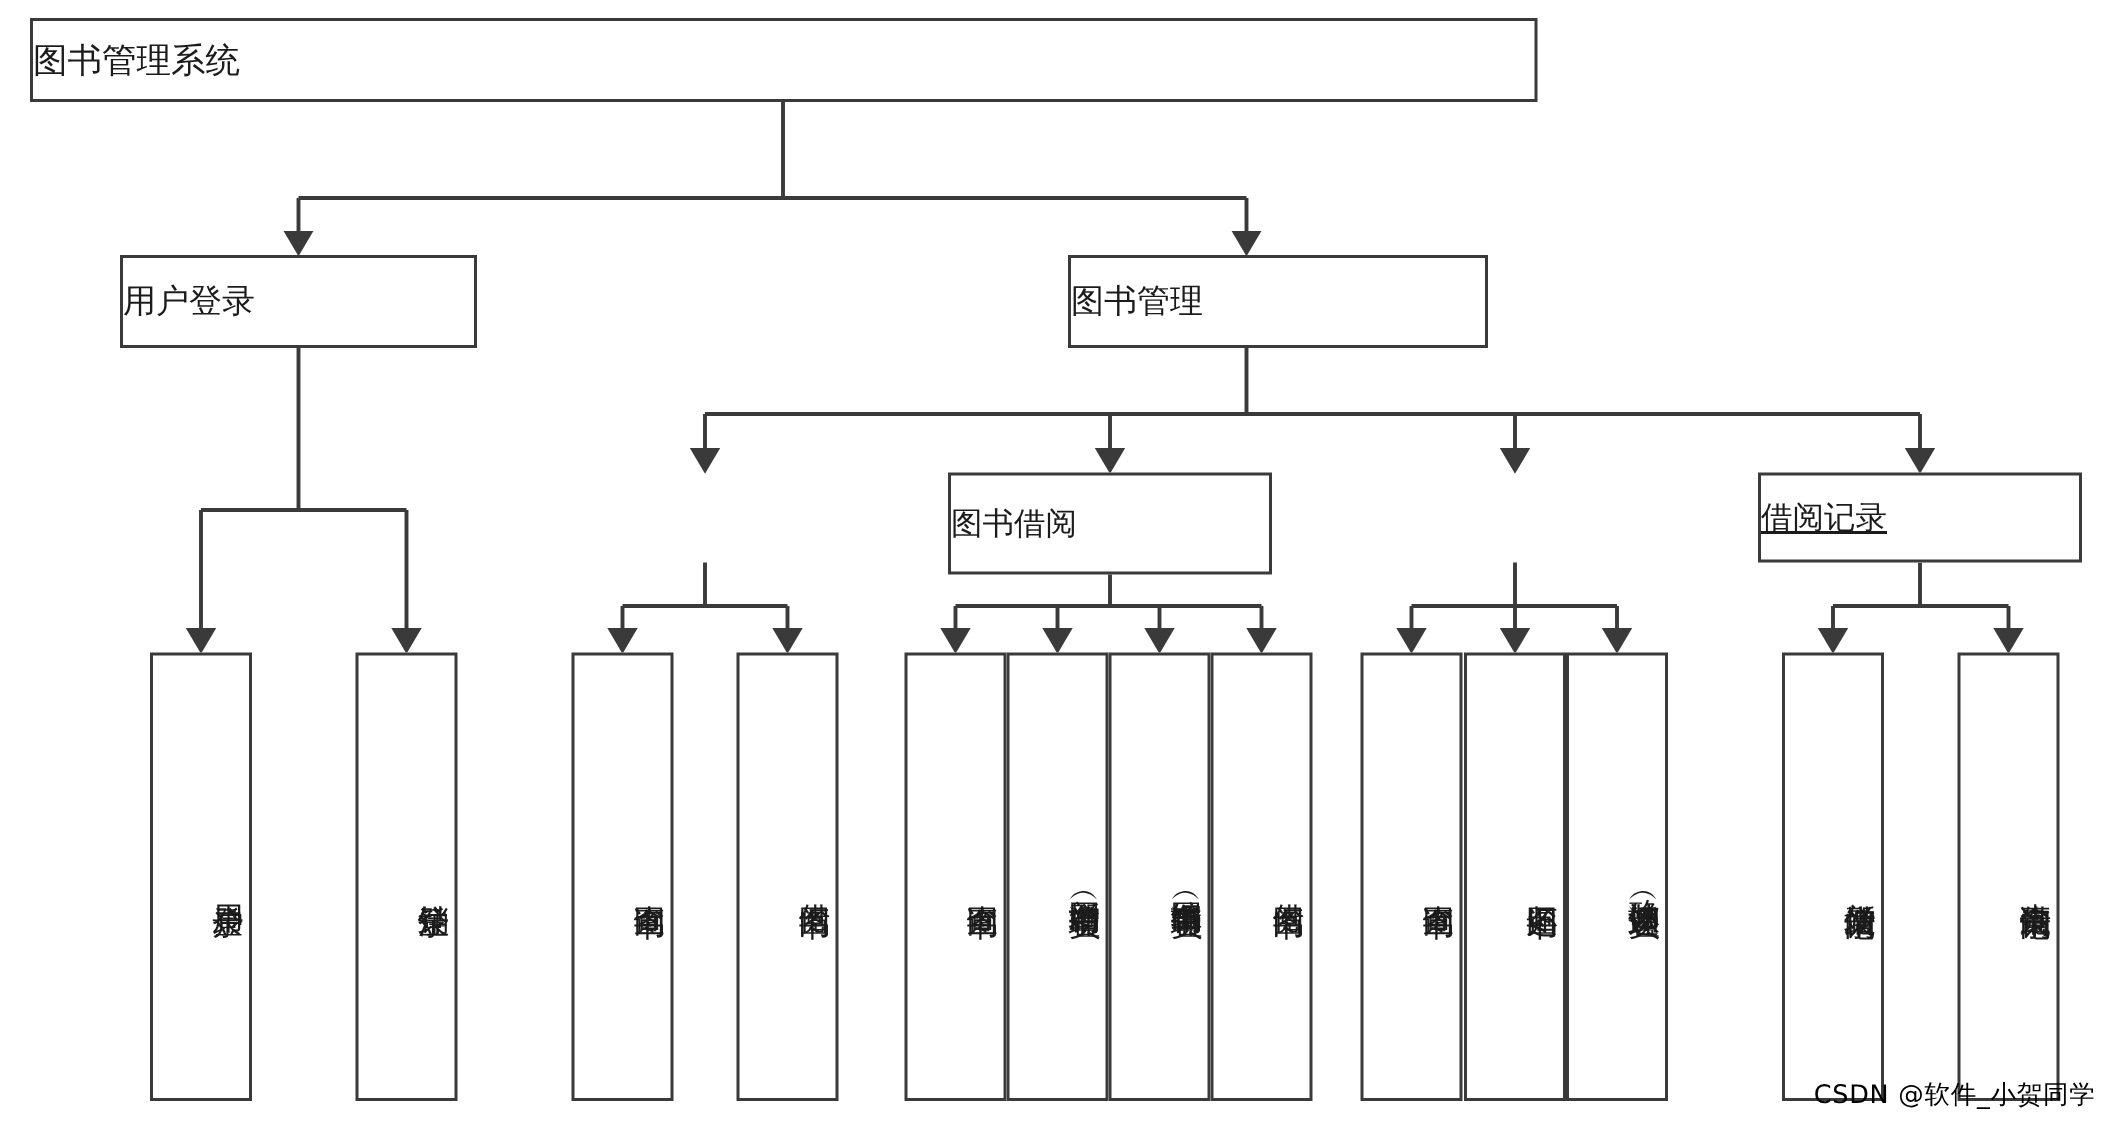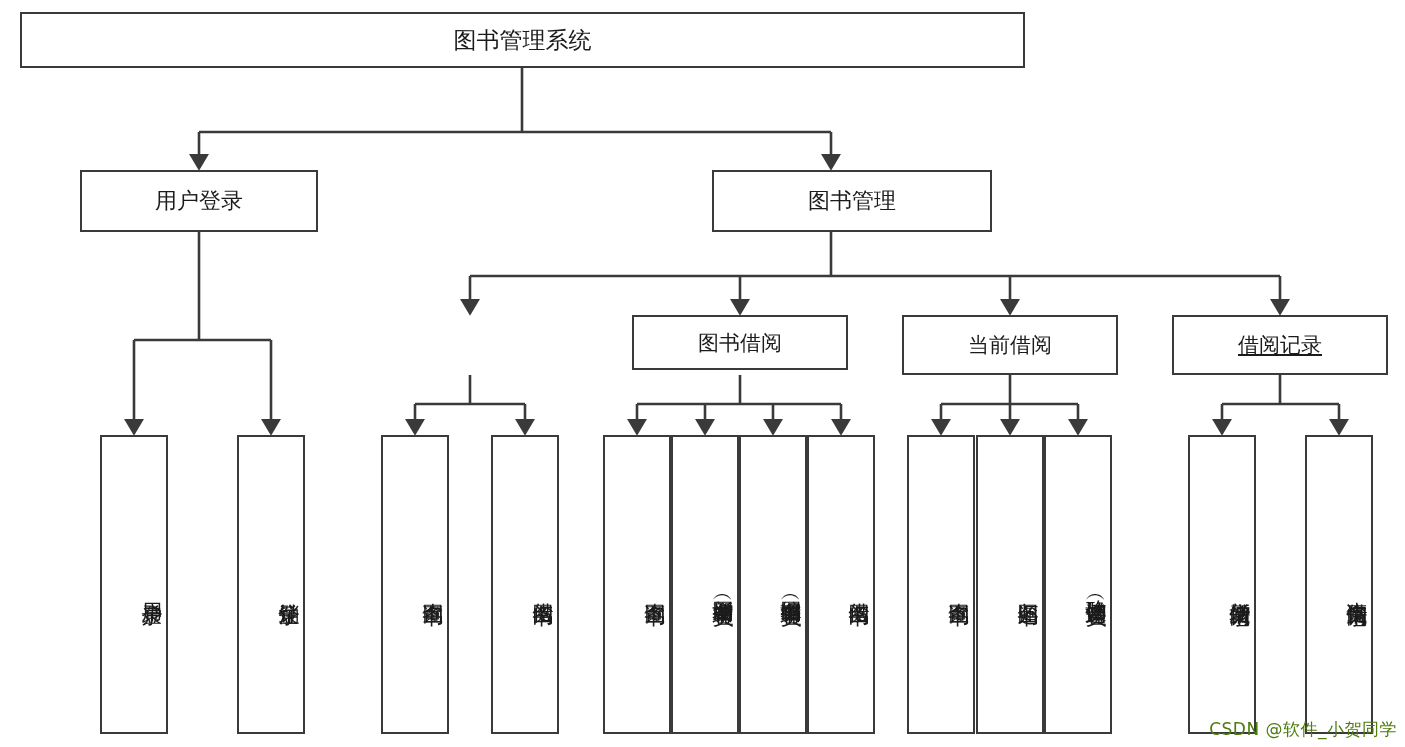--- a/index.html
+++ b/index.html
@@ -29,21 +29,21 @@
     pointer-events: none;
   }
   
   .node {
     position: absolute;
     box-sizing: border-box;
     background: #ffffff;
     border: 2.5px solid #3a3a3a;
     display: flex;
     align-items: center;
-    justify-content: center;
+    justify-content: flex-start;
     color: #1b1b1b;
     z-index: 2;
   }
   .node.root {
     font-size: 23px;
   }
   .node.level2 {
     font-size: 22px;
   }
   .node.level3 {
@@ -63,21 +63,21 @@
   .leaf-text {
     display: block;
     white-space: pre-line;
   }
   
   #watermark {
     position: absolute;
     right: 8px;
     bottom: 6px;
     font-size: 17px;
-    color: #4d7c0f;
+    color: #000000;
     z-index: 3;
     white-space: nowrap;
     letter-spacing: 0.5px;
   }
 </style>
 </head>
 <body>
 
 <div id="canvas">
 
@@ -135,25 +135,22 @@
     <span>图书管理系统</span>
   </div>
 
   <div class="node level2" style="left:80px; top:170px; width:238px; height:62px;">
     <span>用户登录</span>
   </div>
   <div class="node level2" style="left:712px; top:170px; width:280px; height:62px;">
     <span>图书管理</span>
   </div>
 
-  <div class="node level3" style="left:632px; top:315px; width:216px; height:55px;">
+  <div class="node level3" style="left:632px; top:315px; width:216px; height:68px;">
     <span>图书借阅</span>
-  </div>
-  <div class="node level3" style="left:902px; top:315px; width:216px; height:60px;">
-    <span>当前借阅</span>
   </div>
   <div class="node level3" style="left:1172px; top:315px; width:216px; height:60px;text-decoration:underline;">
     <span>借阅记录</span>
   </div>
 
   <div class="node leaf" style="left:100px; top:435px; width:68px; height:299px;">
     <span class="leaf-text">用户登录</span>
   </div>
   <div class="node leaf" style="left:237px; top:435px; width:68px; height:299px;">
     <span class="leaf-text">注销登录</span>

